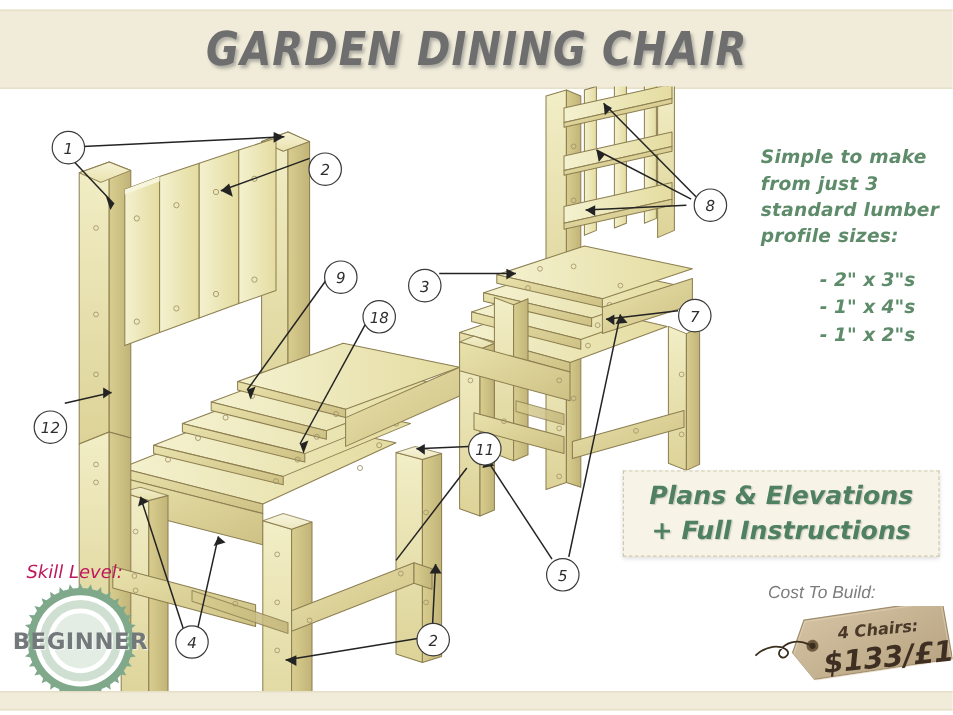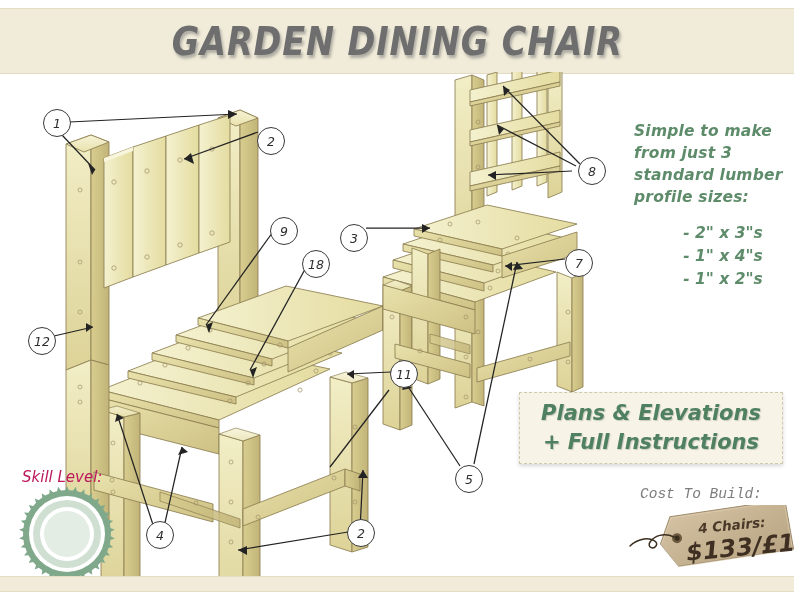--- a/index.html
+++ b/index.html
@@ -68,21 +68,21 @@
     font-style:italic;font-weight:bold;
     font-size:21px;line-height:29px;
     color:#4F8160;
     text-shadow:1px 1px 1px rgba(150,150,150,.45);
     white-space:nowrap;
   }
 
   
   .cost-label{
     position:absolute;left:640px;top:486px;
-    font-family:Liberation Mono, monospace;
+    font-family:Liberation Sans, sans-serif;
     font-style:italic;font-size:14.5px;color:#7D7D7D;
     white-space:nowrap;
   }
   .tagwrap{position:absolute;left:620px;top:505px;width:174px;height:62px;}
   .tag-chairs{
     position:absolute;left:78px;top:12px;
     font-family:"DejaVu Sans", sans-serif;
     font-style:italic;font-weight:bold;font-size:13.5px;color:#4A3829;
     transform:rotate(-5.5deg);white-space:nowrap;
   }
@@ -400,21 +400,21 @@
         <polygon points="488,103 496,99 496,108"></polygon>
       </g>
     </svg>
   </div>
 
   <div>
     <div class="callout" style="left:43px;top:109px">1</div>
     <div class="callout" style="left:257px;top:127px">2</div>
     <div class="callout" style="left:270px;top:217px">9</div>
     <div class="callout" style="left:302px;top:250px">18</div>
-    <div class="callout" style="left:28px;top:327px">12</div>
+    <div class="callout" style="left:28px;top:342px">12</div>
     <div class="callout" style="left:390px;top:360px">11</div>
     <div class="callout" style="left:146px;top:521px">4</div>
     <div class="callout" style="left:347px;top:519px">2</div>
     <div class="callout" style="left:455px;top:465px">5</div>
     <div class="callout" style="left:340px;top:224px">3</div>
     <div class="callout" style="left:565px;top:249px">7</div>
     <div class="callout" style="left:578px;top:157px">8</div>
   </div>
 
   <div class="lumber-note">Simple to make from just 3 standard lumber profile sizes:</div>
@@ -460,17 +460,18 @@
         <g id="teeth" fill="#7FA98A">
             <path d="M40.00,0.00 L47.80,4.43 L39.32,7.35 ZM39.32,7.35 L46.17,13.14 L37.30,14.45 ZM37.30,14.45 L42.97,21.40 L34.01,21.06 ZM34.01,21.06 L38.30,28.93 L29.56,26.95 ZM29.56,26.95 L32.34,35.47 L24.11,31.92 ZM24.11,31.92 L25.27,40.81 L17.83,35.81 ZM17.83,35.81 L17.34,44.76 L10.95,38.47 ZM10.95,38.47 L8.82,47.18 L3.69,39.83 ZM3.69,39.83 L0.00,48.00 L-3.69,39.83 ZM-3.69,39.83 L-8.82,47.18 L-10.95,38.47 ZM-10.95,38.47 L-17.34,44.76 L-17.83,35.81 ZM-17.83,35.81 L-25.27,40.81 L-24.11,31.92 ZM-24.11,31.92 L-32.34,35.47 L-29.56,26.95 ZM-29.56,26.95 L-38.30,28.93 L-34.01,21.06 ZM-34.01,21.06 L-42.97,21.40 L-37.30,14.45 ZM-37.30,14.45 L-46.17,13.14 L-39.32,7.35 ZM-39.32,7.35 L-47.80,4.43 L-40.00,0.00 ZM-40.00,0.00 L-47.80,-4.43 L-39.32,-7.35 ZM-39.32,-7.35 L-46.17,-13.14 L-37.30,-14.45 ZM-37.30,-14.45 L-42.97,-21.40 L-34.01,-21.06 ZM-34.01,-21.06 L-38.30,-28.93 L-29.56,-26.95 ZM-29.56,-26.95 L-32.34,-35.47 L-24.11,-31.92 ZM-24.11,-31.92 L-25.27,-40.81 L-17.83,-35.81 ZM-17.83,-35.81 L-17.34,-44.76 L-10.95,-38.47 ZM-10.95,-38.47 L-8.82,-47.18 L-3.69,-39.83 ZM-3.69,-39.83 L-0.00,-48.00 L3.69,-39.83 ZM3.69,-39.83 L8.82,-47.18 L10.95,-38.47 ZM10.95,-38.47 L17.34,-44.76 L17.83,-35.81 ZM17.83,-35.81 L25.27,-40.81 L24.11,-31.92 ZM24.11,-31.92 L32.34,-35.47 L29.56,-26.95 ZM29.56,-26.95 L38.30,-28.93 L34.01,-21.06 ZM34.01,-21.06 L42.97,-21.40 L37.30,-14.45 ZM37.30,-14.45 L46.17,-13.14 L39.32,-7.35 ZM39.32,-7.35 L47.80,-4.43 L40.00,-0.00 Z" fill="#7FA98A"></path>
           </g>
         <circle r="44" fill="#7FA98A"></circle>
         <circle r="38" fill="#ffffff"></circle>
         <circle r="34" fill="#CFE0D2"></circle>
         <circle r="27" fill="#ffffff"></circle>
         <circle r="23" fill="#E3EDE4"></circle>
       </g>
     </svg>
+    <div class="badge-text">BEGINNER</div>
   </div>
 
   <div class="bottomband"></div>
 
 </div>
 
 </body></html>

